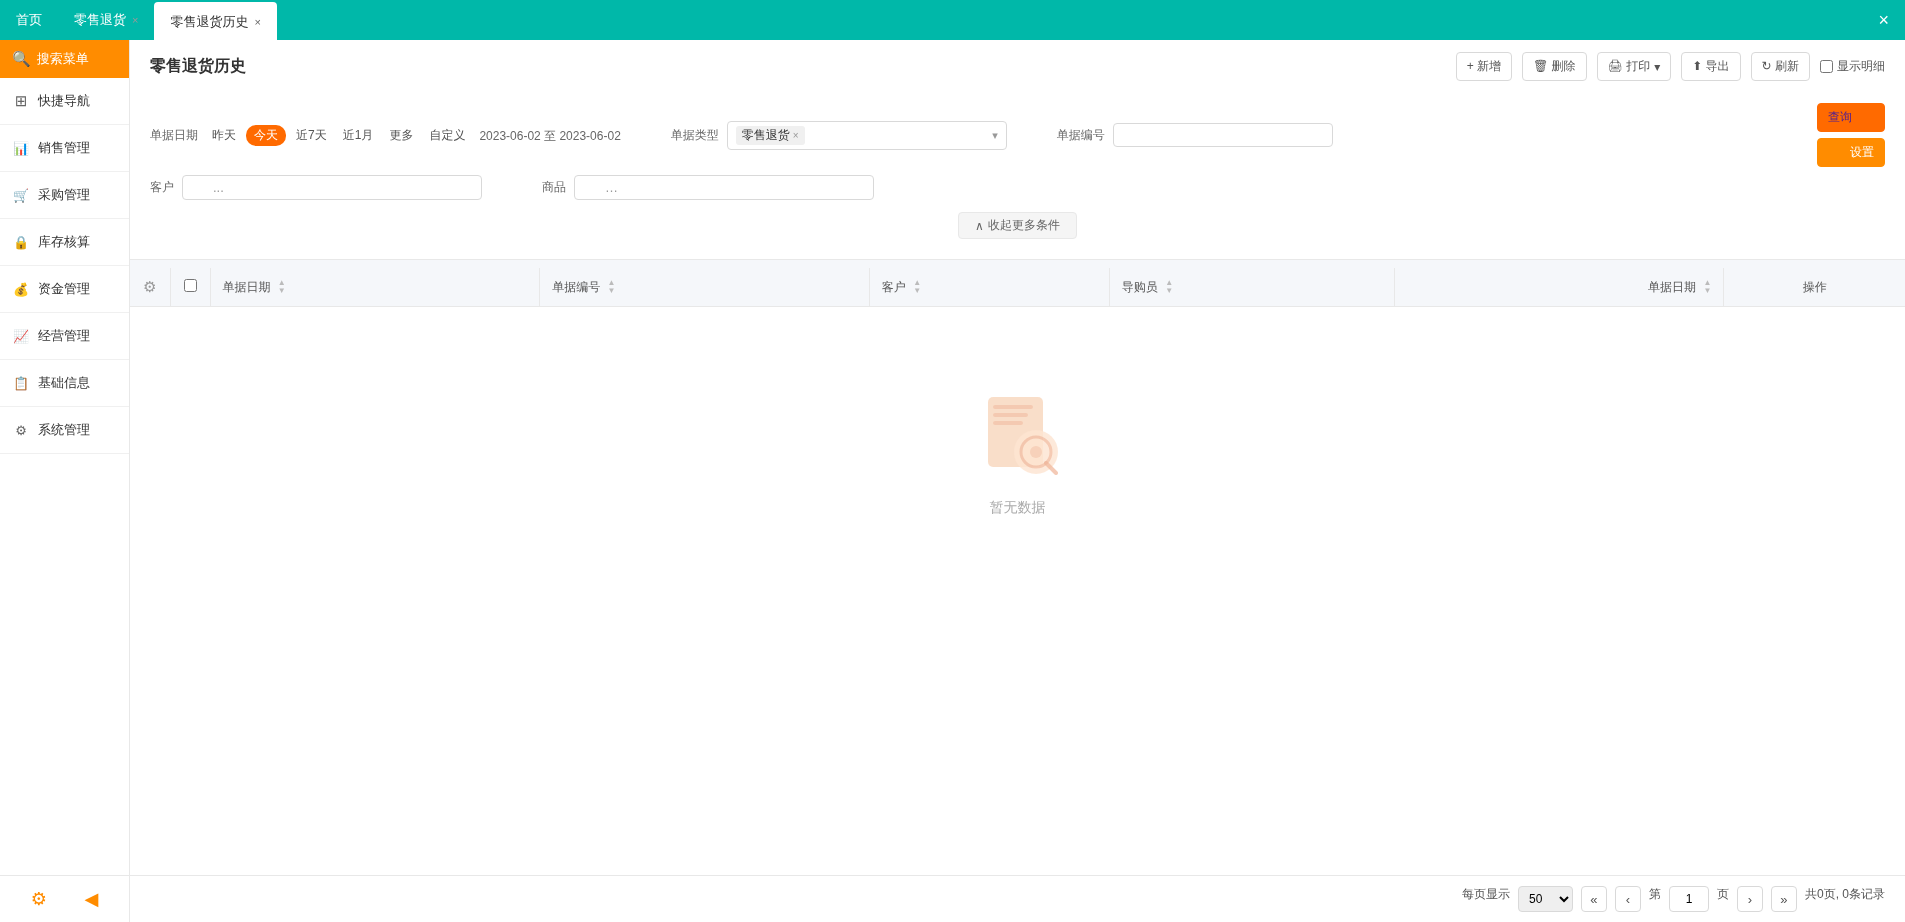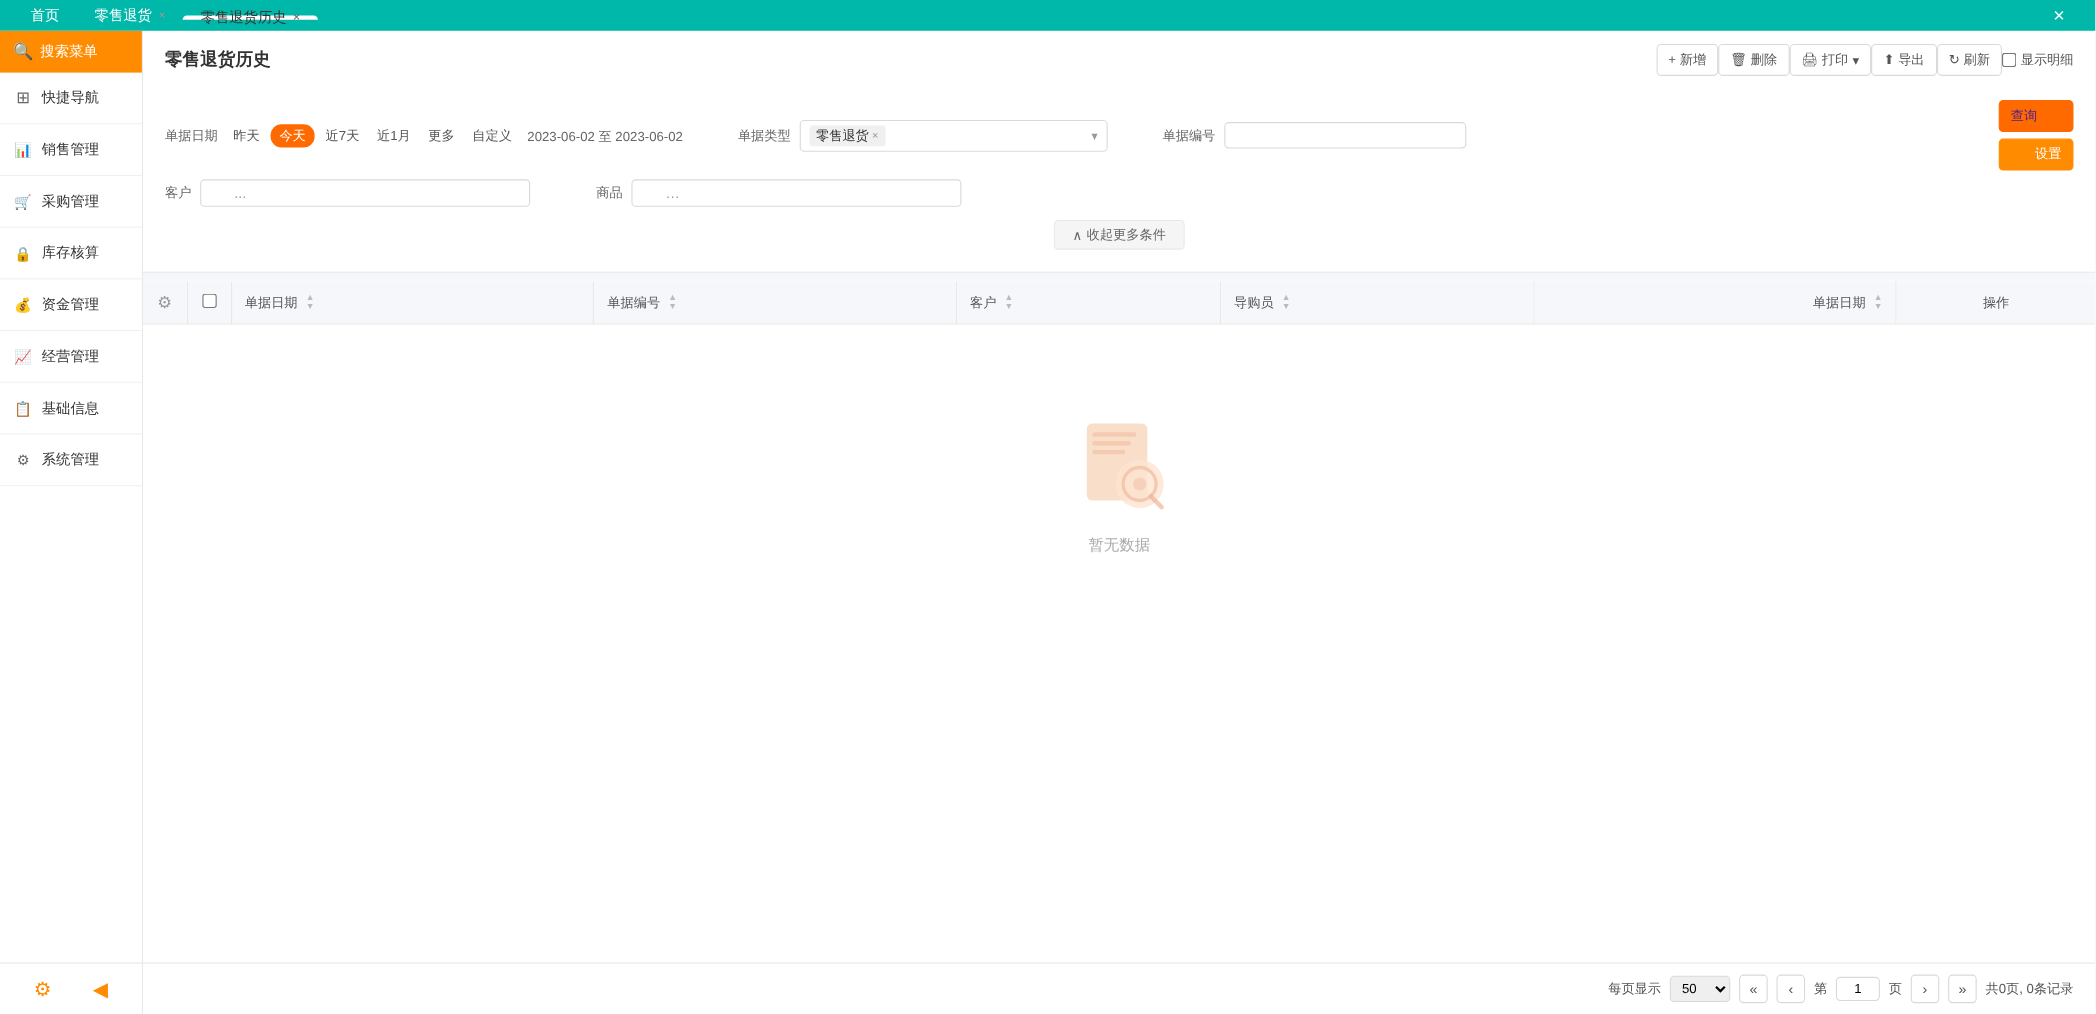--- a/index.html
+++ b/index.html
@@ -3,22 +3,22 @@
   <meta charset="utf-8">
   <style>
     * { box-sizing: border-box; margin: 0; padding: 0; }
     body { font-family: 'Microsoft YaHei', Arial, sans-serif; font-size: 13px; background: #f5f5f5; color: #333; height: 922px; overflow: hidden; display: flex; flex-direction: column; }
 
     
     .top-bar {
       background: #00b8a9;
       display: flex;
       align-items: center;
-      height: 28px;
-      padding: 12px;
+      height: 40px;
+      padding: 0;
       flex-shrink: 0;
     }
     .tab-item {
       display: flex;
       align-items: center;
       padding: 0 16px;
       height: 100%;
       color: #fff;
       font-size: 13px;
       cursor: pointer;
@@ -131,20 +131,21 @@
       margin-bottom: 12px;
     }
     .page-title {
       font-size: 16px;
       font-weight: bold;
       color: #333;
     }
     .toolbar {
       display: flex;
       align-items: center;
+      gap: 10px;
     }
     .toolbar-btn {
       display: flex;
       align-items: center;
       gap: 4px;
       padding: 5px 10px;
       border: 1px solid #d9d9d9;
       background: #fff;
       border-radius: 4px;
       cursor: pointer;
@@ -345,21 +346,20 @@
       opacity: 0.7;
     }
     .empty-text {
       font-size: 14px;
       color: #aaa;
     }
 
     
     .pagination-bar {
       display: flex;
-      align-items: center;
       justify-content: flex-end;
       padding: 10px 20px;
       background: #fff;
       border-top: 1px solid #e8e8e8;
       gap: 8px;
       font-size: 12px;
       color: #555;
       flex-shrink: 0;
     }
     .page-size-select {

